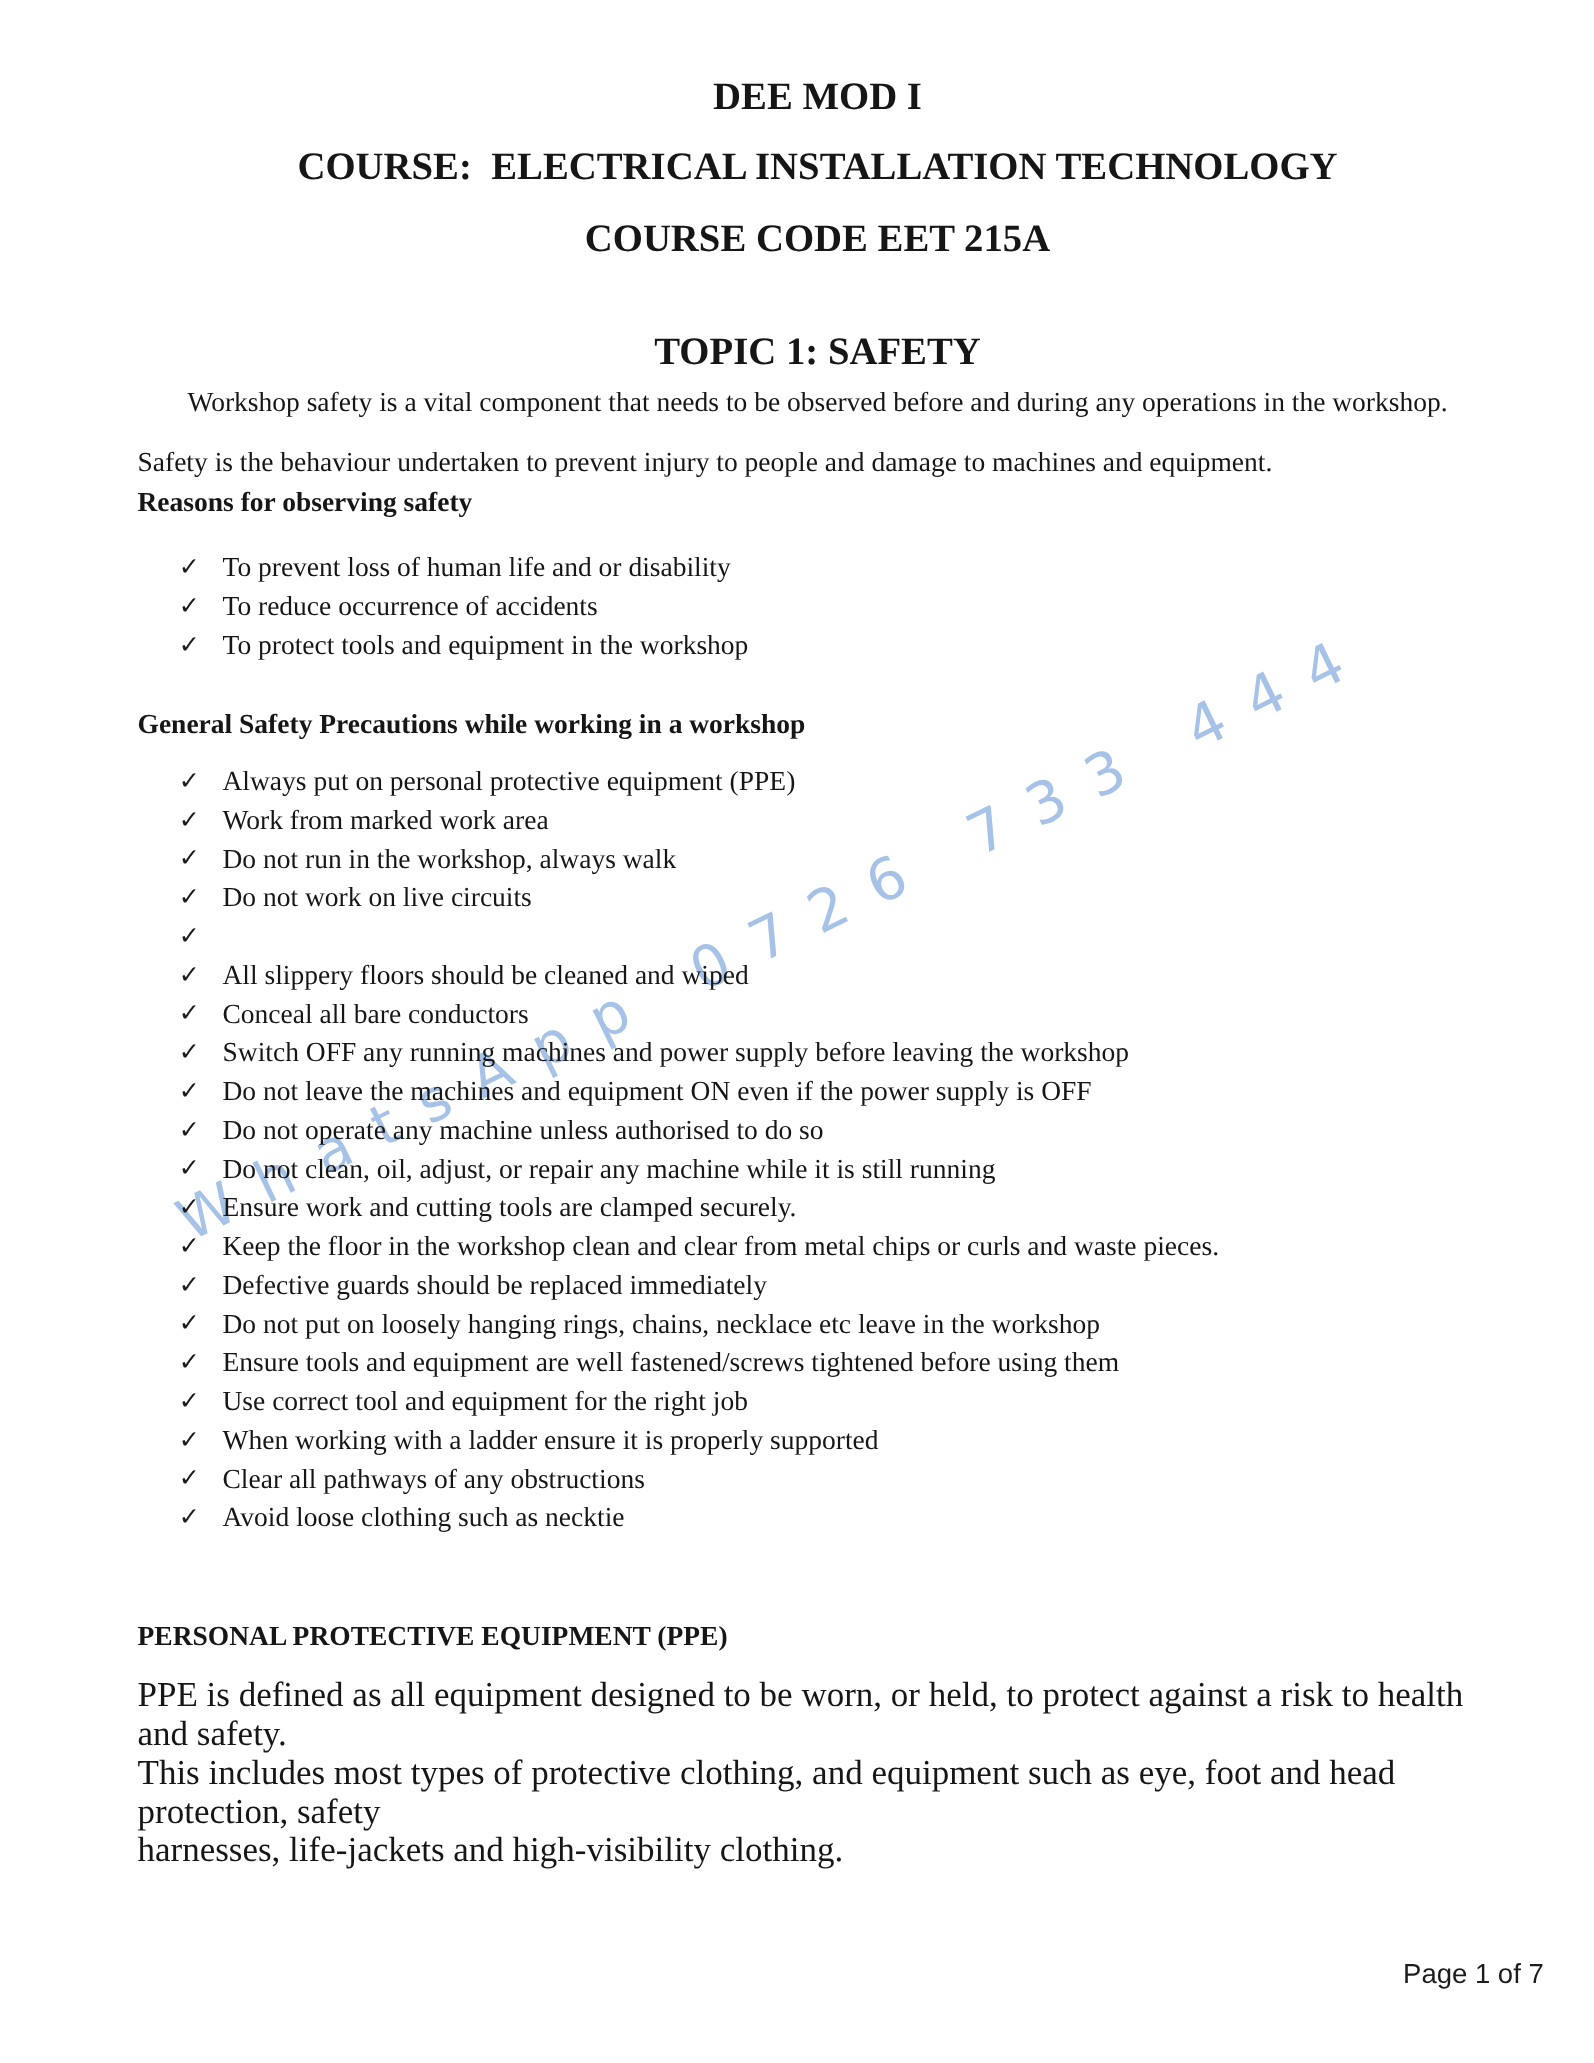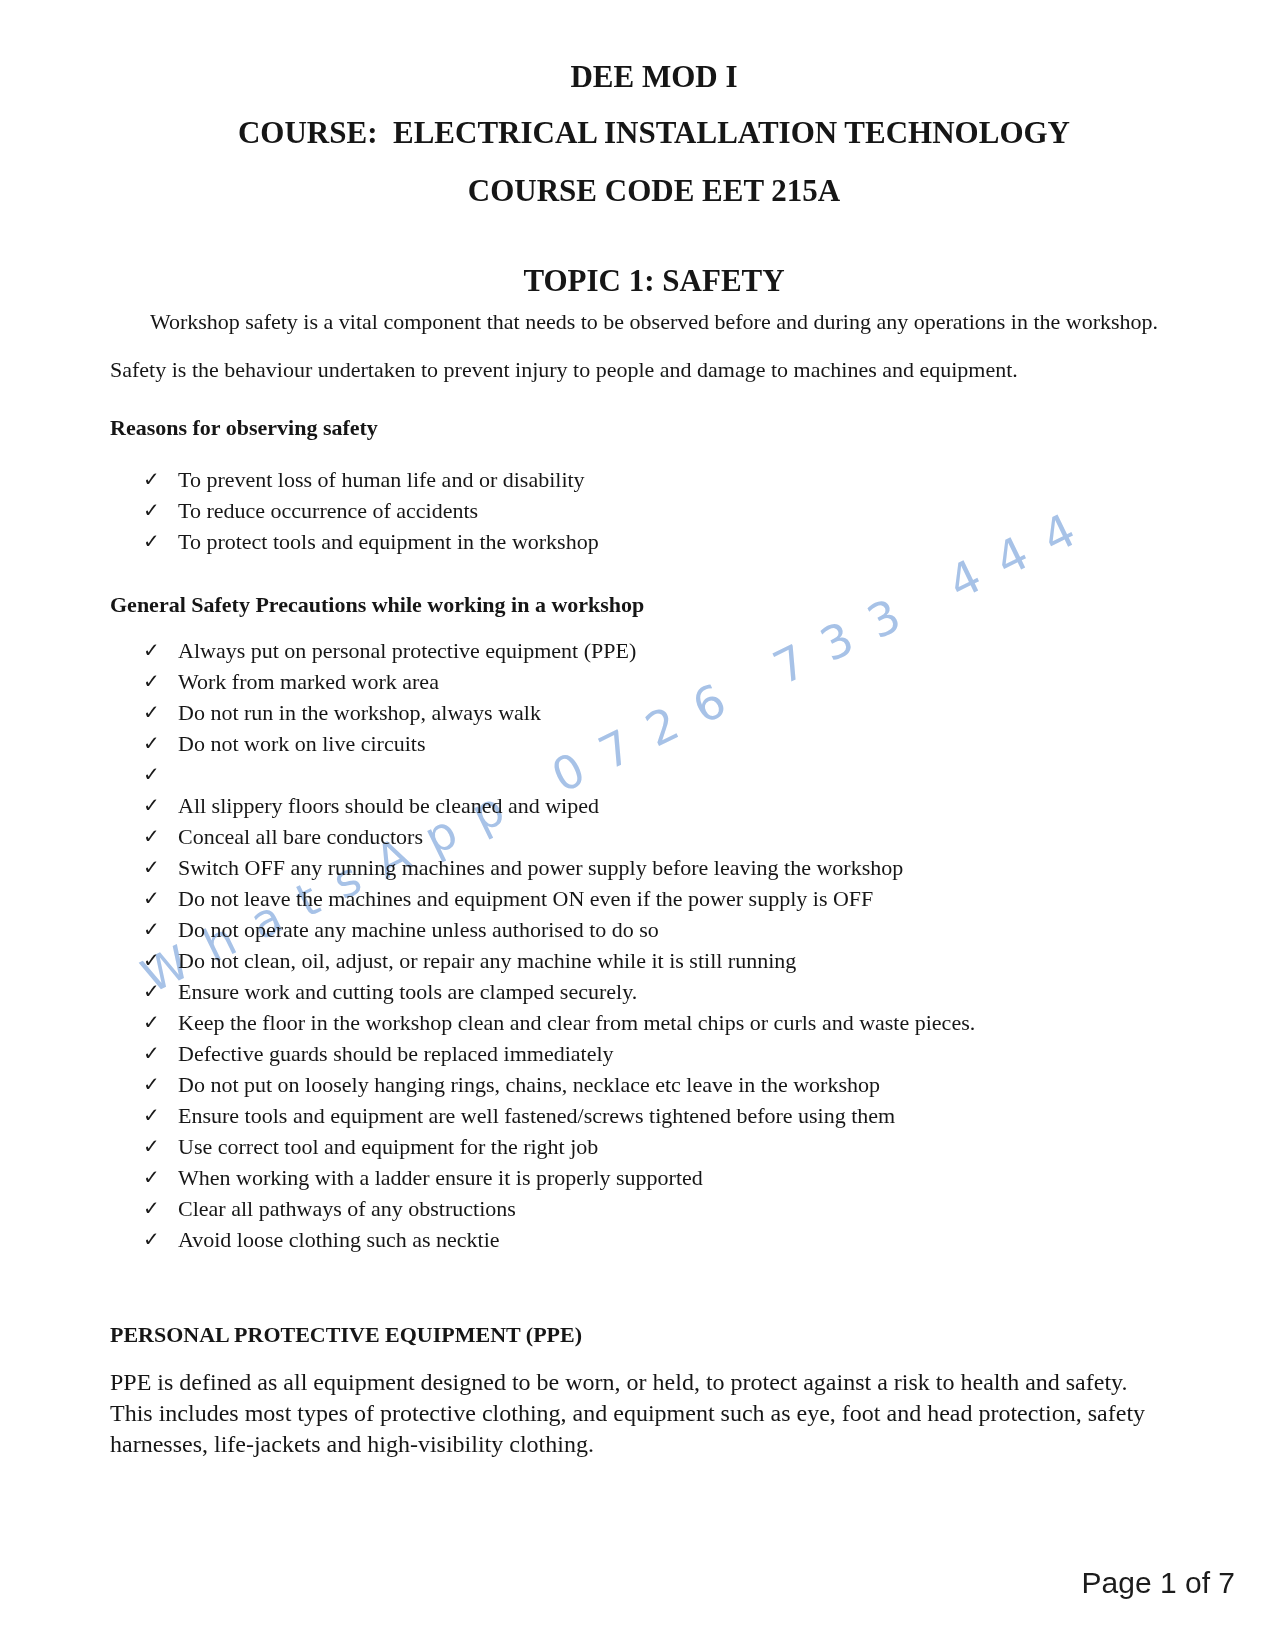--- a/index.html
+++ b/index.html
@@ -49,49 +49,49 @@
   }
   .p1 { margin-top:12px;text-align:center; }
   .p2 { margin-top:16px; }
   .bold { font-weight:normal; }
   .sec-h {
     font-weight:bold;
     font-size:22px;
     line-height:32px;
     margin:0;
   }
-  .reasons-h { margin-top:26px; }
+  .reasons-h { }
   .prec-h { margin-top:32px; }
   .ppe-h { margin-top:64px; }
   ul.checklist { list-style:none; margin:0; padding:0; }
   ul.list1 { margin-top:20px; }
   ul.list2 { margin-top:14px; }
   ul.checklist li {
     display:flex;
     font-size:22px;
     line-height:31px;
   }
   .check {
     flex:none;
     width:35px;
     margin-left:33px;
     font-family:"DejaVu Sans", sans-serif;
     font-size:20px;
     color:#1a1a1a;
   }
   .ppe-para { margin-top:16px; }
   .ppe-line {
-    font-size:24px;
+    font-size:28px;
     line-height:31px;
   }
   .footer {
     position:absolute;
     right:40px; top:1566px;
     font-family:"Liberation Sans", sans-serif;
-    font-size:30px;
+    font-size:22px;
     color:#1c1c1c;
     z-index:2;
   }
 </style>
 </head>
 <body>
 
 <div class="page">
 
   <div class="watermark" style="color: rgb(134, 171, 222);">WhatsApp 0726 733 444</div>

